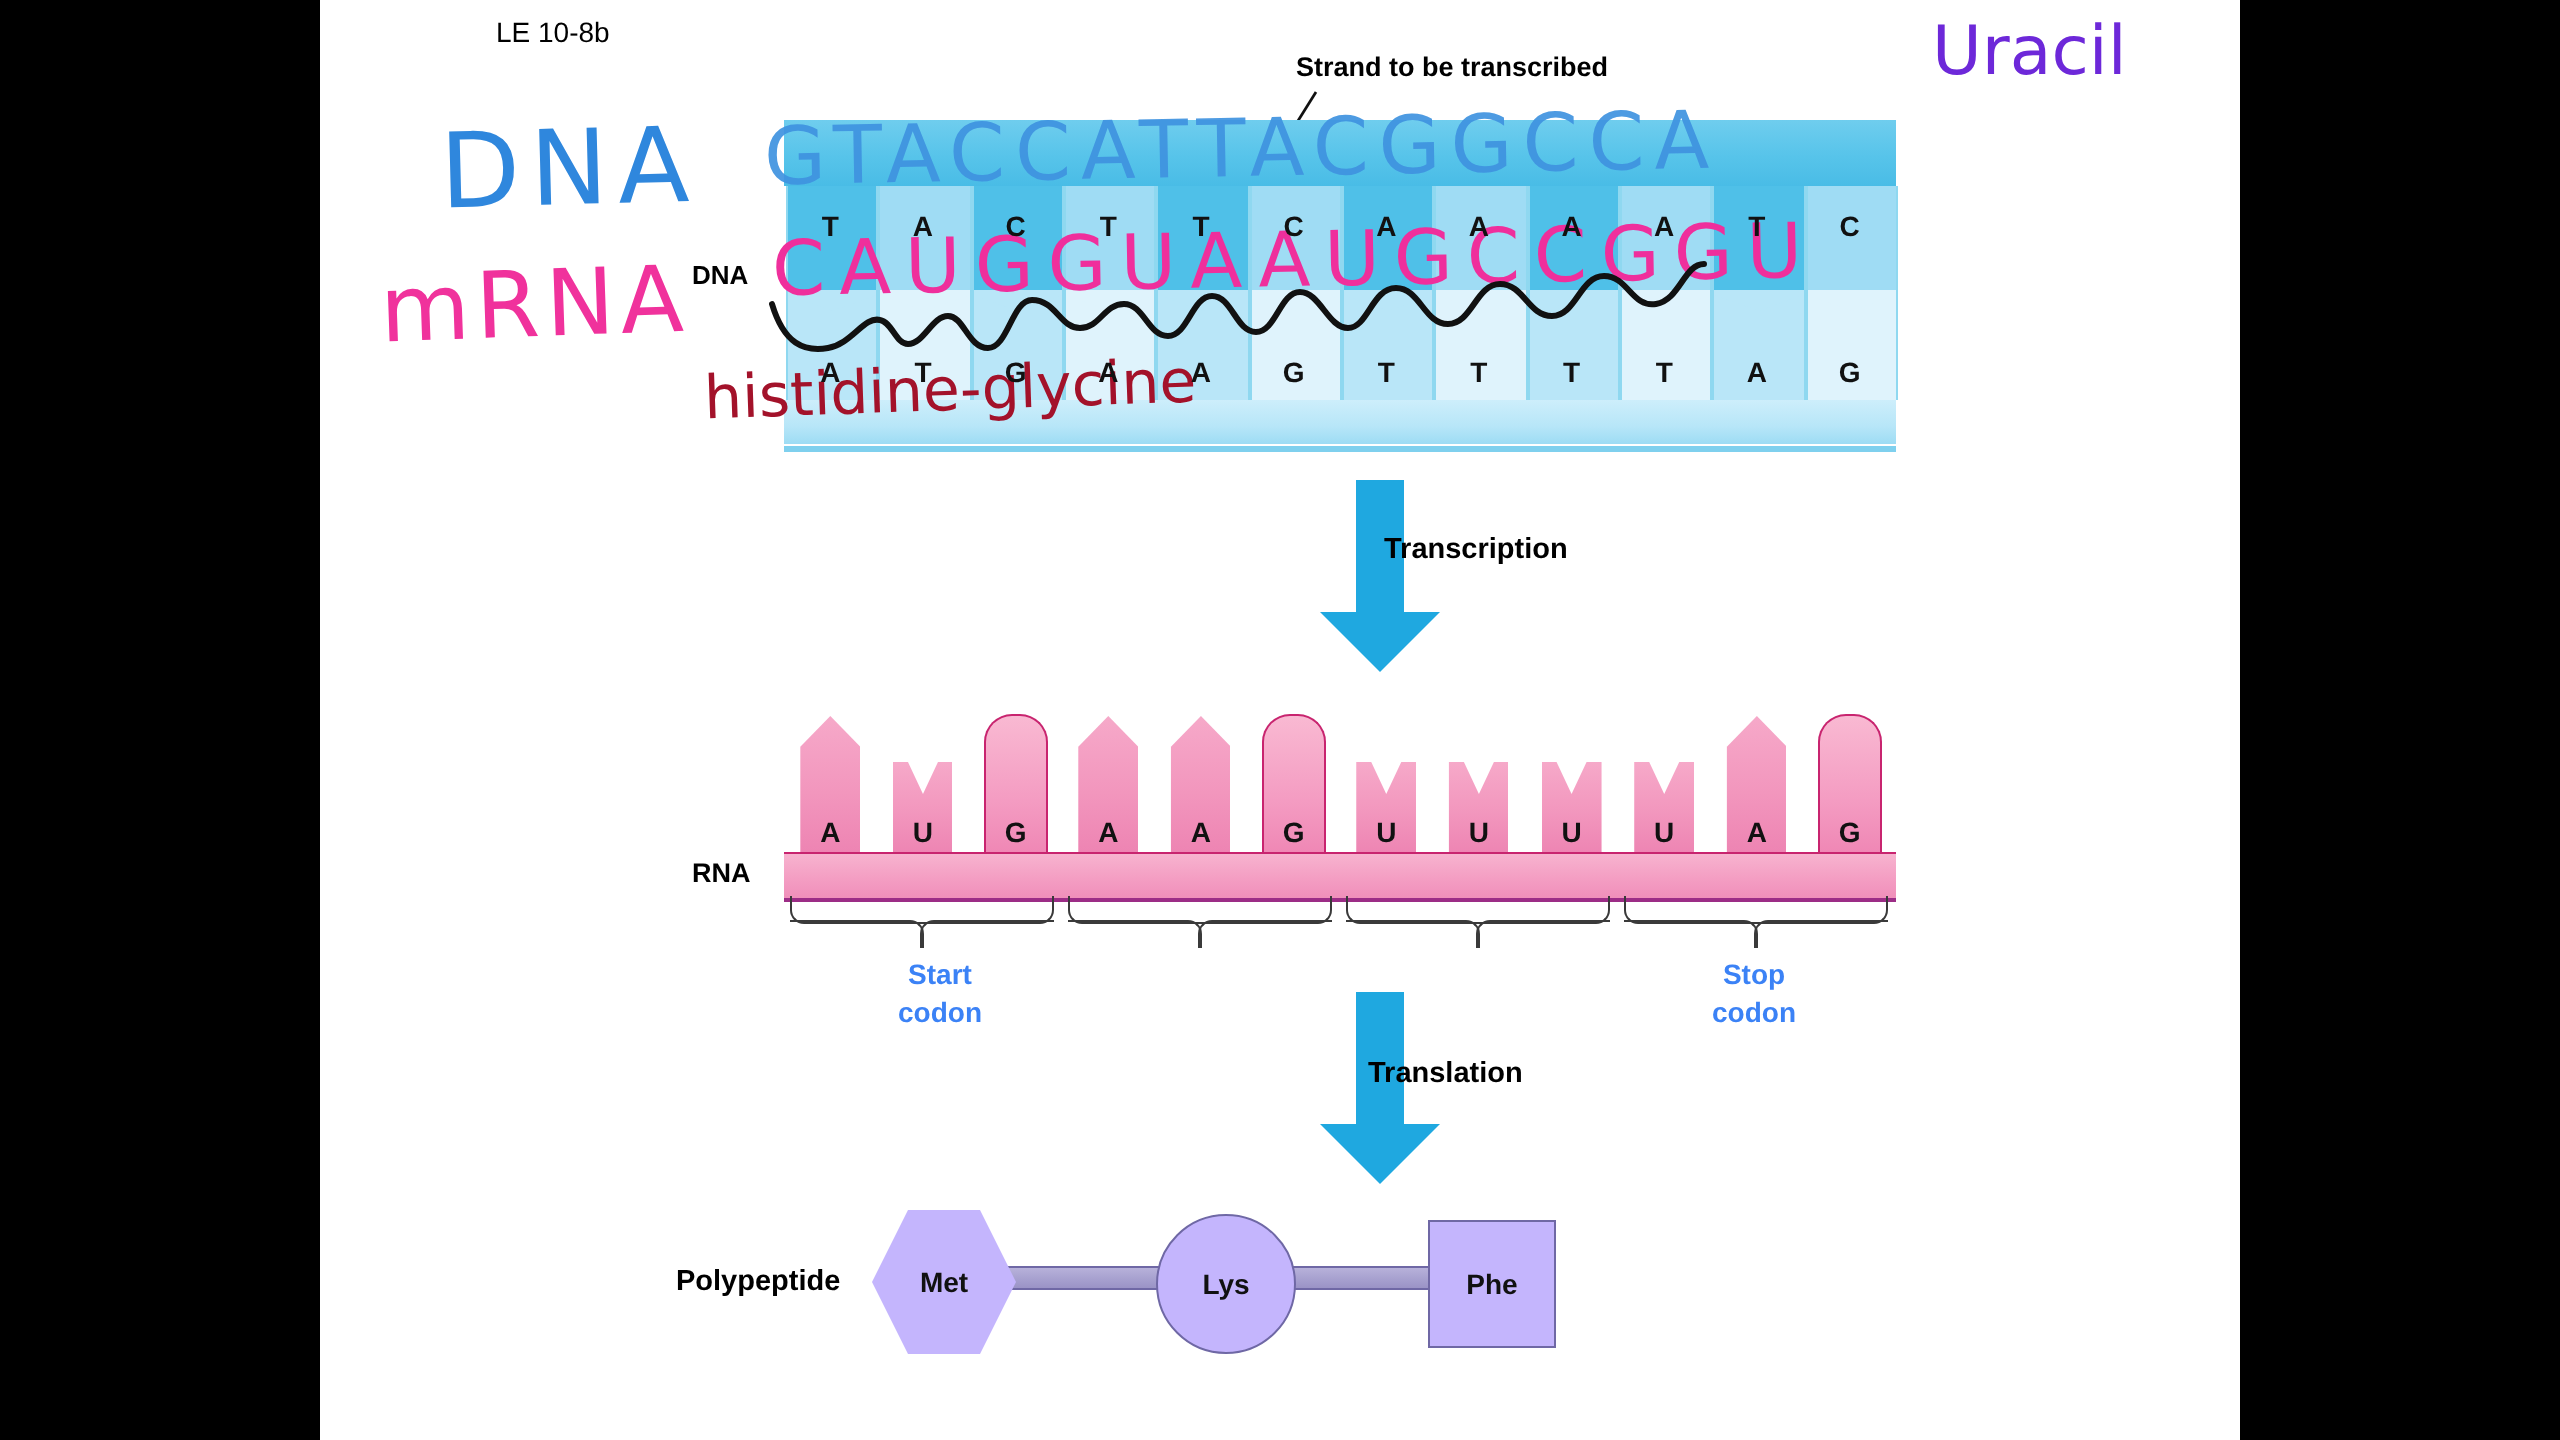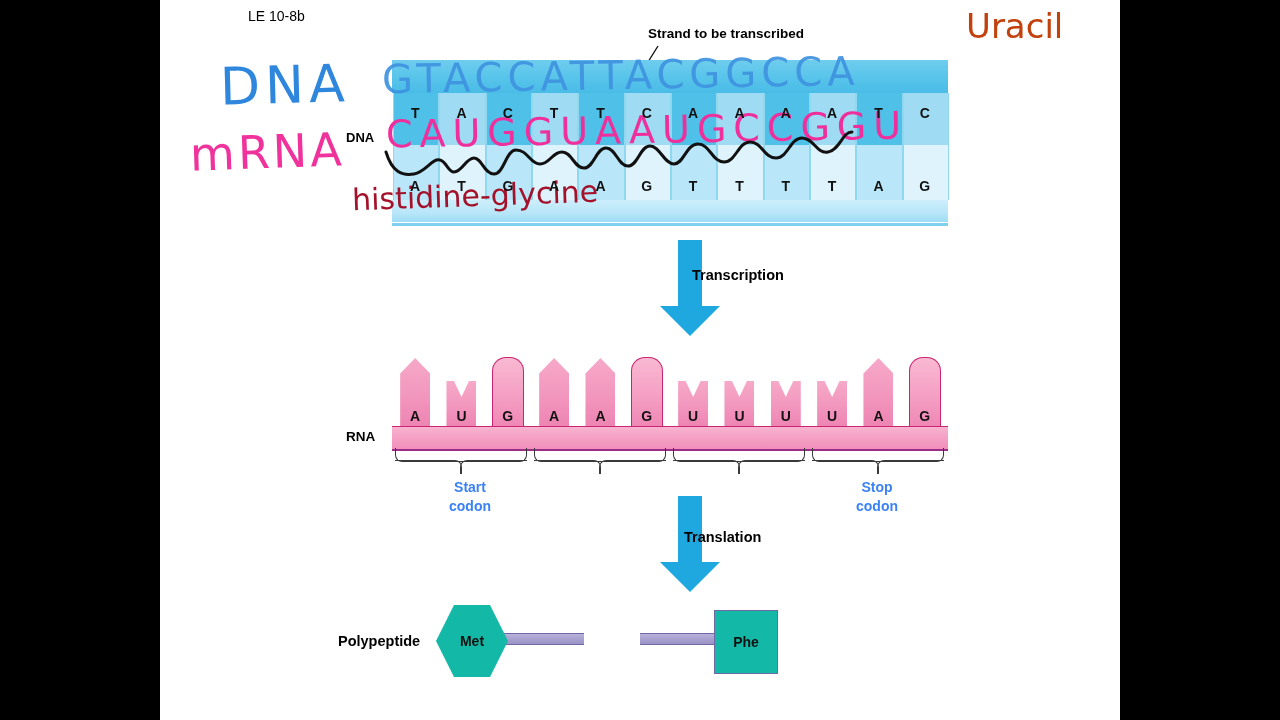--- a/index.html
+++ b/index.html
@@ -44,21 +44,21 @@
       font-weight:400;pointer-events:none;}
   #hw-dna{left:60px;top:55px;font-size:52px;color:#2f87dd;letter-spacing:5px;
       transform:rotate(-1.5deg);}
   #hw-mrna{left:30px;top:125px;font-size:46px;color:#f0329c;letter-spacing:3px;
       transform:rotate(-2deg);}
   #hw-dnaseq{left:222px;top:52px;font-size:40px;color:#3f93e0;letter-spacing:5px;
       transform:rotate(-1deg);opacity:.92;}
   #hw-rnaseq{left:226px;top:108px;font-size:38px;color:#ef2f9c;letter-spacing:7px;
       transform:rotate(-1deg);}
   #hw-aa{left:192px;top:178px;font-size:30px;color:#a3122a;transform:rotate(-2deg);}
-  #hw-uracil{left:806px;top:6px;font-size:34px;color:#c2410c;}
+  #hw-uracil{left:806px;top:6px;font-size:34px;color:#6d28d9;}
 
   
   #squiggle{position:absolute;left:222px;top:118px;}
 
   
   .arrow{position:absolute;}
   .arrow .shaft{position:absolute;left:18px;top:0;width:24px;background:#1fa8e0;}
   .arrow .head{position:absolute;left:0;width:0;height:0;
       border-left:30px solid transparent;border-right:30px solid transparent;
       border-top:30px solid #1fa8e0;}
@@ -102,21 +102,21 @@
       border-right:1.6px solid #3a3a3a;border-top:1.6px solid #3a3a3a;border-radius:0 7px 0 0;}
   .br2{position:absolute;right:0;top:12px;width:50%;height:13px;
       border-left:1.6px solid #3a3a3a;border-top:1.6px solid #3a3a3a;border-radius:7px 0 0 0;}
   .codon-lbl{position:absolute;top:478px;width:150px;text-align:center;
       font-size:14px;font-weight:bold;color:#3b82f6;line-height:19px;}
 
   
   #poly{position:absolute;left:232px;top:600px;width:556px;height:84px;}
   #poly-label{left:178px;top:633px;font-size:14.5px;}
   .aa{position:absolute;display:flex;align-items:center;justify-content:center;
-      background:#14b8a6;border:1px solid #6f68a5;font-size:14px;font-weight:bold;color:#111;}
+      background:#c4b5fd;border:1px solid #6f68a5;font-size:14px;font-weight:bold;color:#111;}
   #aa1{left:44px;top:5px;width:72px;height:72px;
       clip-path:polygon(25% 0,75% 0,100% 50%,75% 100%,25% 100%,0 50%);border:none;}
   #aa2{left:186px;top:7px;width:68px;height:68px;border-radius:50%;}
   #aa3{left:322px;top:10px;width:62px;height:62px;text-align:right;}
   .bond{position:absolute;top:33px;height:10px;
       background:linear-gradient(180deg,#b7b1da 0%,#9a93c6 100%);
       border-top:1px solid #6f68a5;border-bottom:1px solid #6f68a5;}
   #bond1{left:110px;width:82px;}
   #bond2{left:248px;width:80px;}
 
@@ -344,17 +344,18 @@
       <div class="shaft"></div>
         <div class="head"></div>
     </div>
     <div class="lbl" id="translation">Translation</div>
 
     <div class="lbl" id="poly-label">Polypeptide</div>
     <div id="poly">
       <div class="bond" id="bond1"></div>
       <div class="bond" id="bond2"></div>
       <div class="aa" id="aa1">Met</div>
+      <div class="aa" id="aa2">Lys</div>
       <div class="aa" id="aa3">Phe</div>
     </div>
 
   </div>
 </div>
 
 </body></html>

